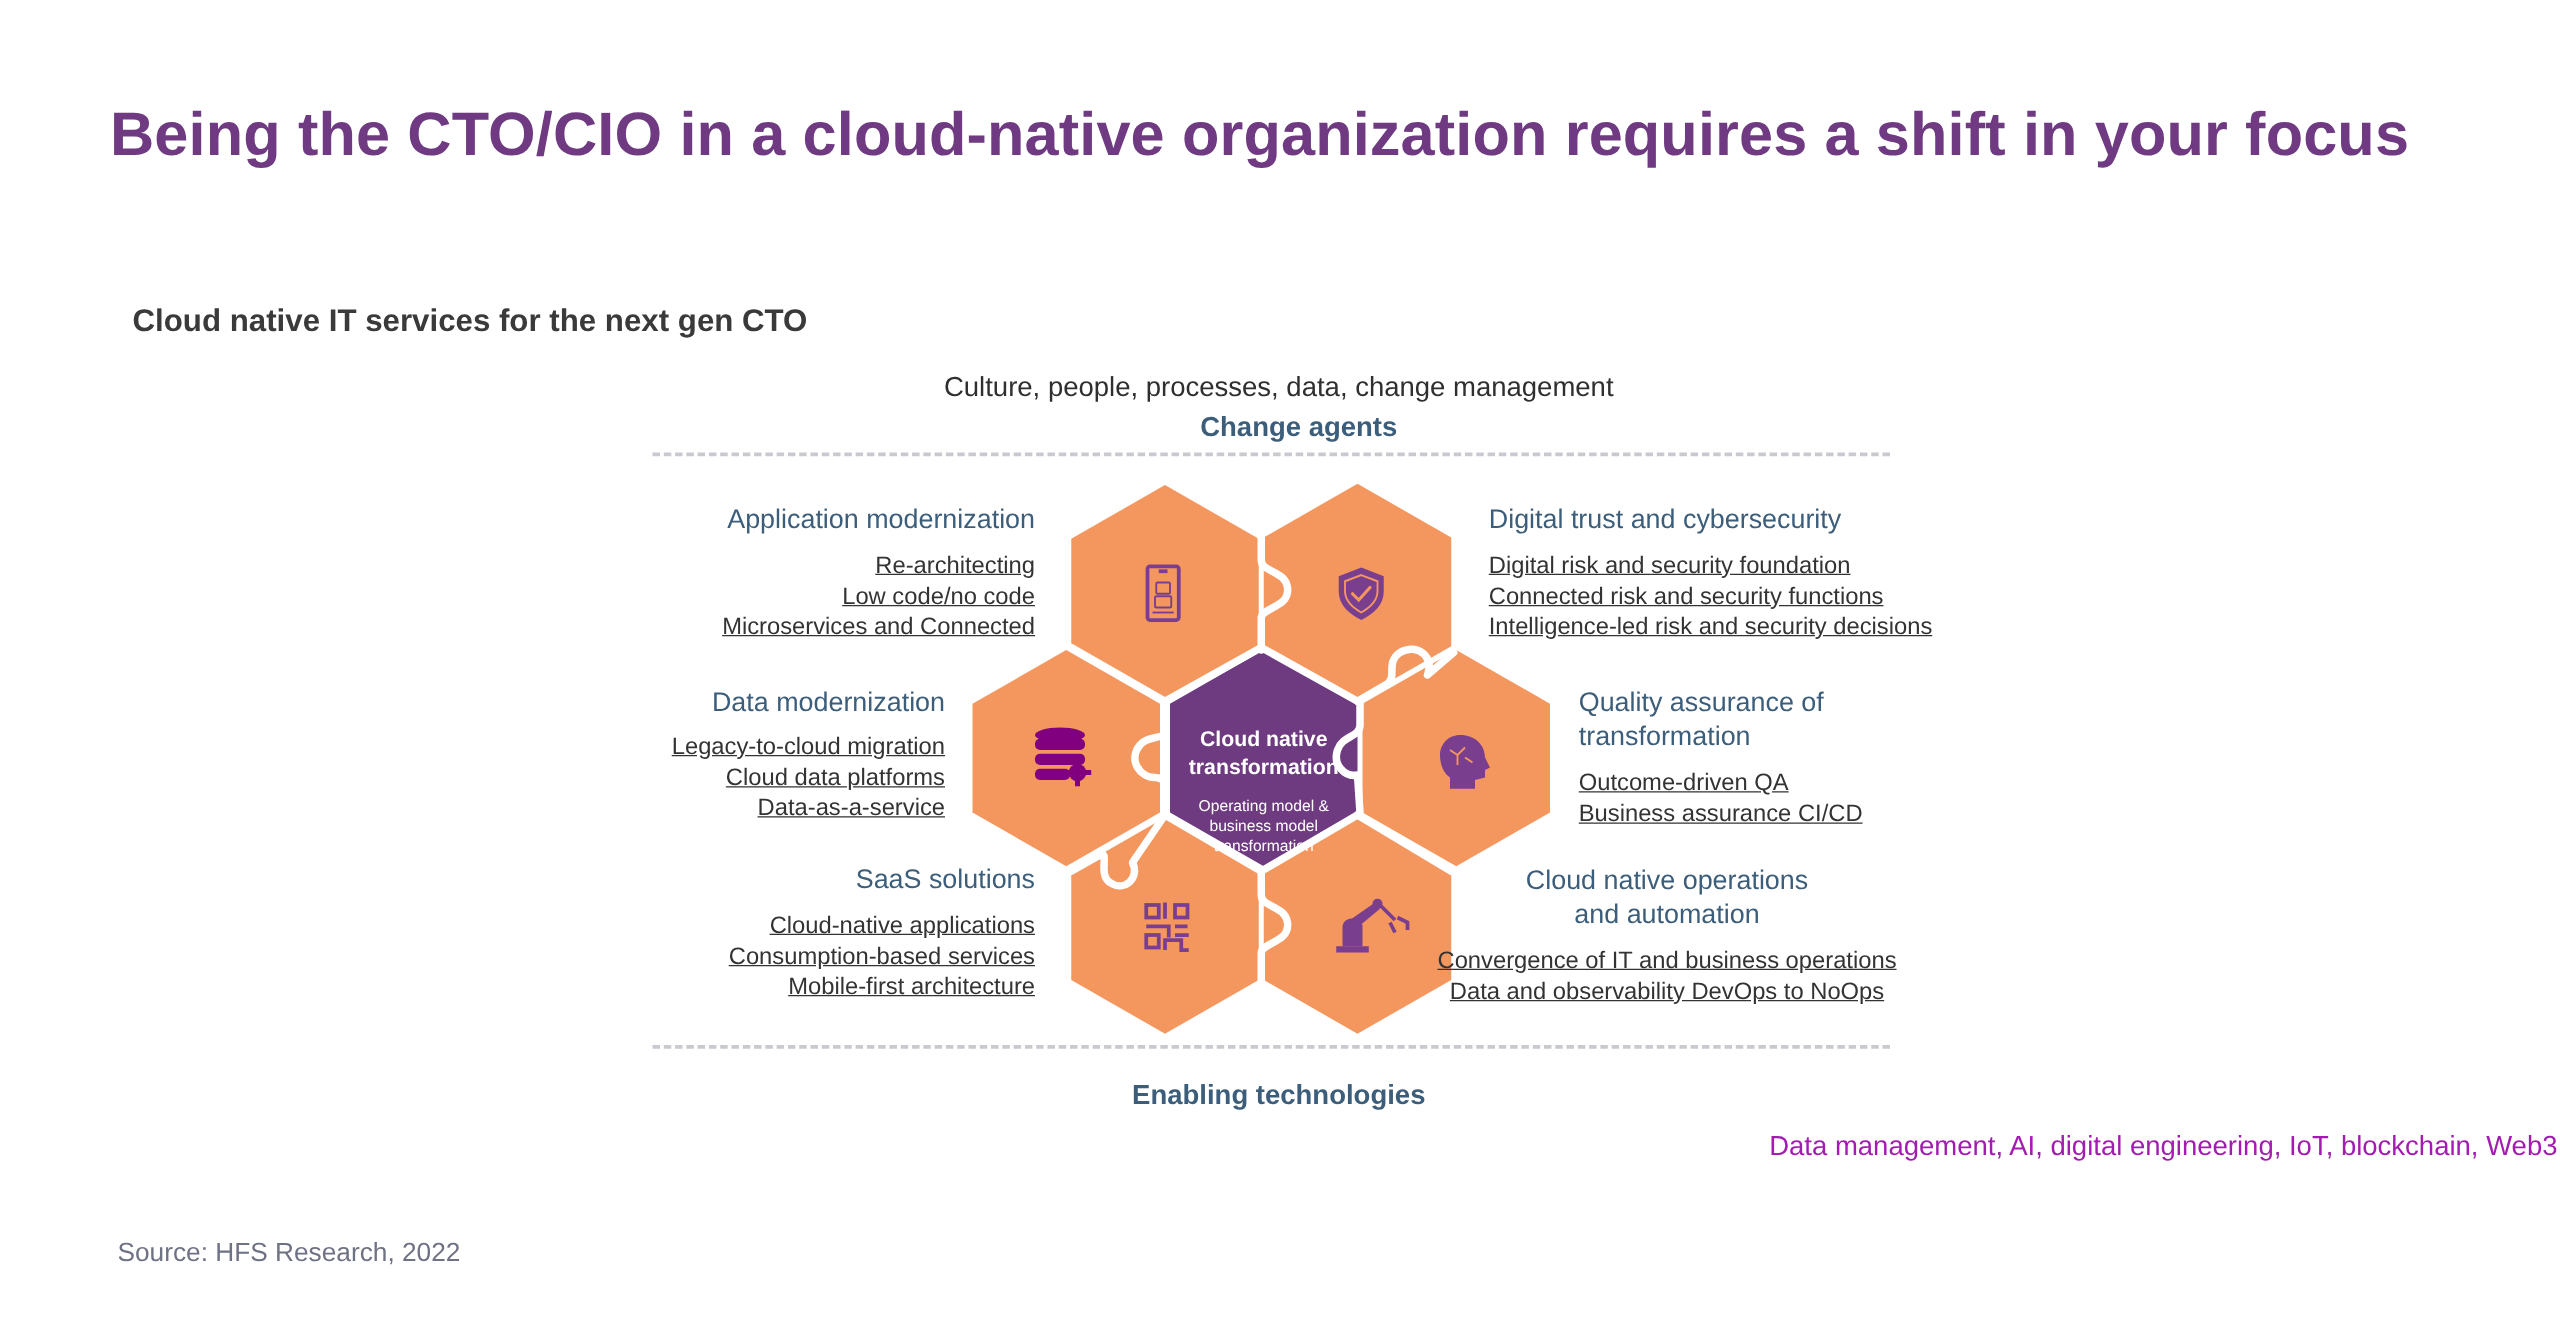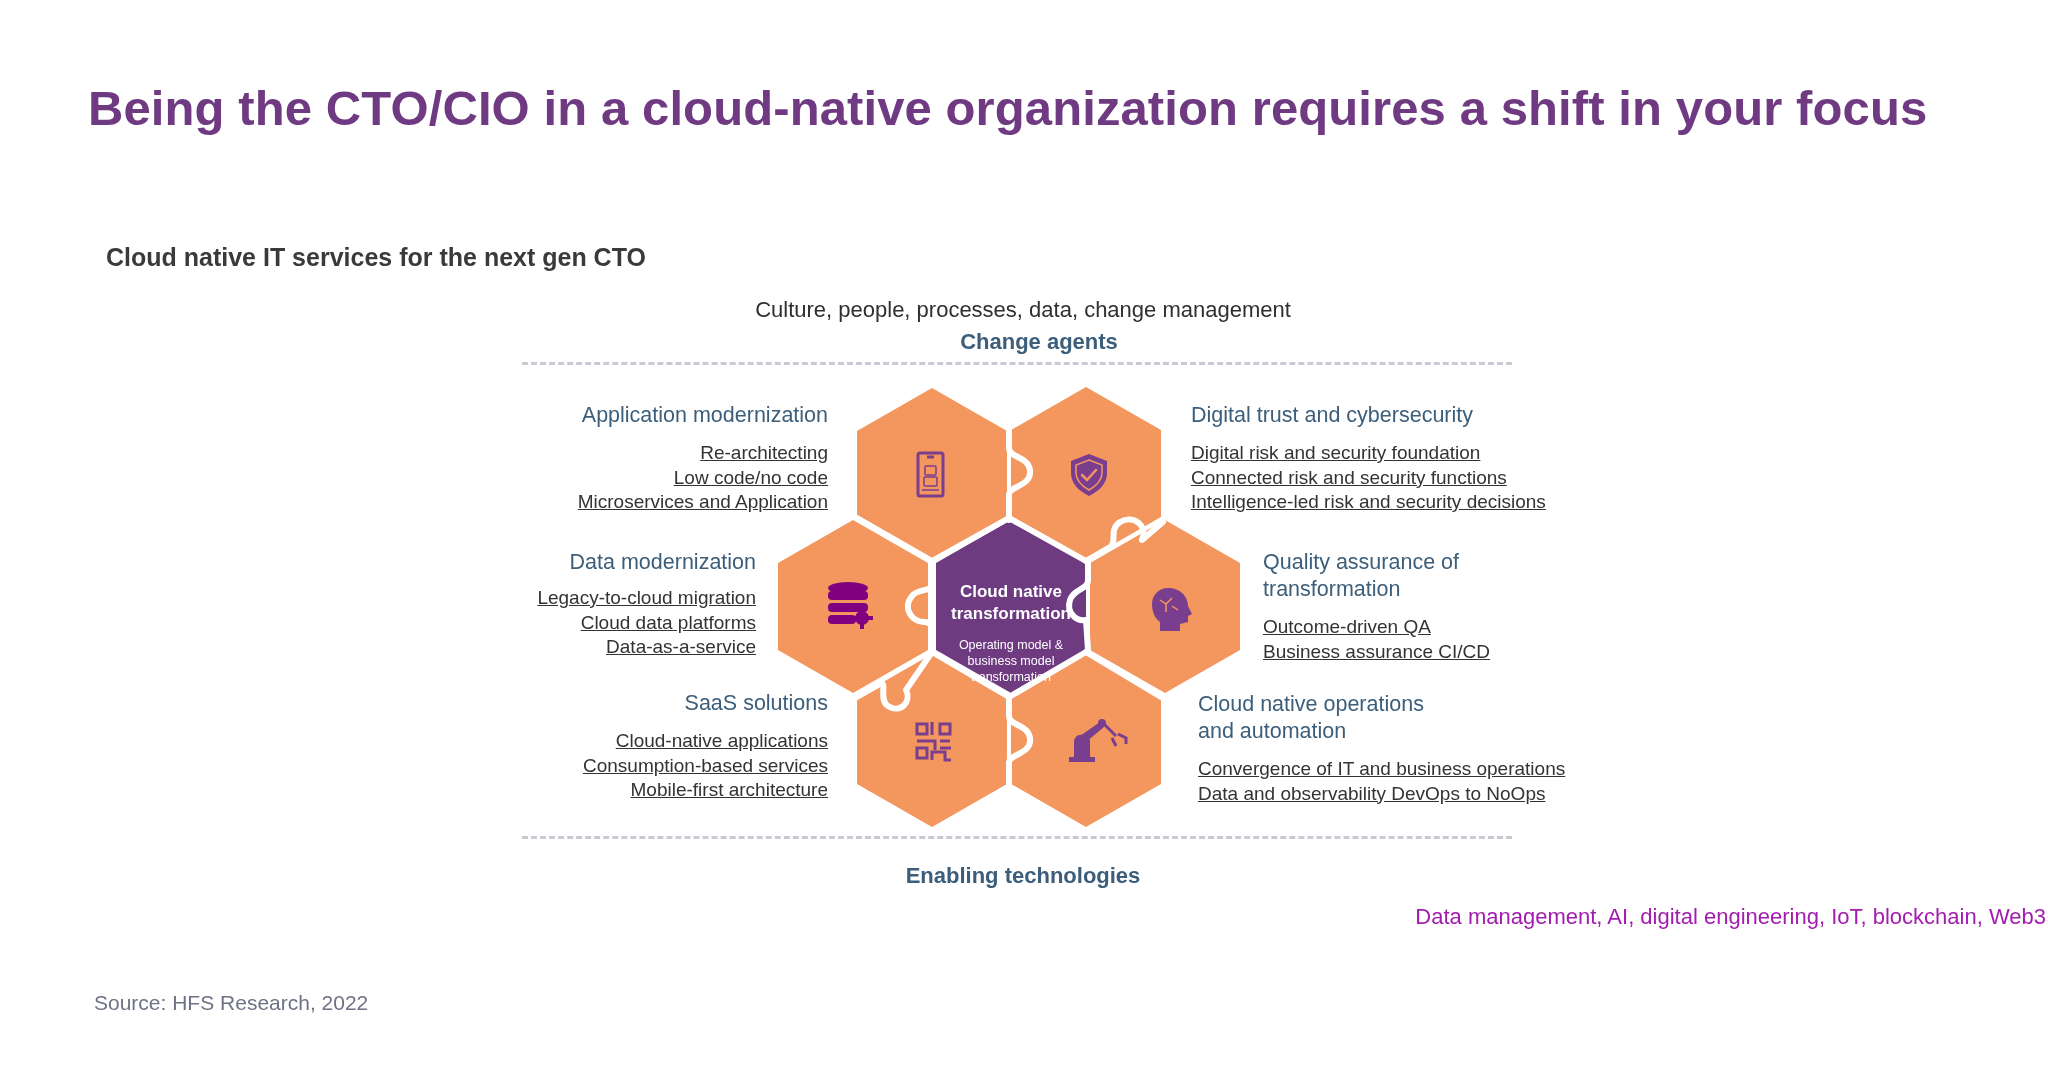--- a/index.html
+++ b/index.html
@@ -121,21 +121,21 @@
   <div class="cs">Operating model &amp;</div>
   <div class="cs" style="margin-top:0">business model</div>
   <div class="cs" style="margin-top:0">transformation</div>
 </div>
 
 <div class="abs block right-align" style="right:1220px; top:402px;">
   <div class="h">Application modernization</div>
   <div class="gap"></div>
   <div class="b">Re-architecting</div>
   <div class="b">Low code/no code</div>
-  <div class="b">Microservices and Application</div>
+  <div class="b">Microservices and Connected</div>
 </div>
 
 <div class="abs block" style="left:1191px; top:402px;">
   <div class="h">Digital trust and cybersecurity</div>
   <div class="gap"></div>
   <div class="b">Digital risk and security foundation</div>
   <div class="b">Connected risk and security functions</div>
   <div class="b">Intelligence-led risk and security decisions</div>
 </div>
 
@@ -156,21 +156,21 @@
 </div>
 
 <div class="abs block right-align" style="right:1220px; top:690px;">
   <div class="h">SaaS solutions</div>
   <div class="gap" style="height:12px"></div>
   <div class="b">Cloud-native applications</div>
   <div class="b">Consumption-based services</div>
   <div class="b">Mobile-first architecture</div>
 </div>
 
-<div class="abs block" style="left:1198px; top:691px;">
+<div class="abs block" style="left:1150px; top:691px;text-align:center;">
   <div class="h">Cloud native operations</div>
   <div class="h">and automation</div>
   <div class="gap" style="height:12px"></div>
   <div class="b">Convergence of IT and business operations</div>
   <div class="b">Data and observability DevOps to NoOps</div>
 </div>
 
 <div class="abs dash" style="top:836px;"></div>
 <div class="abs center-line enabling">Enabling technologies</div>
 <div class="abs center-line bottom-desc">Data management, AI, digital engineering, IoT, blockchain, Web3</div>

